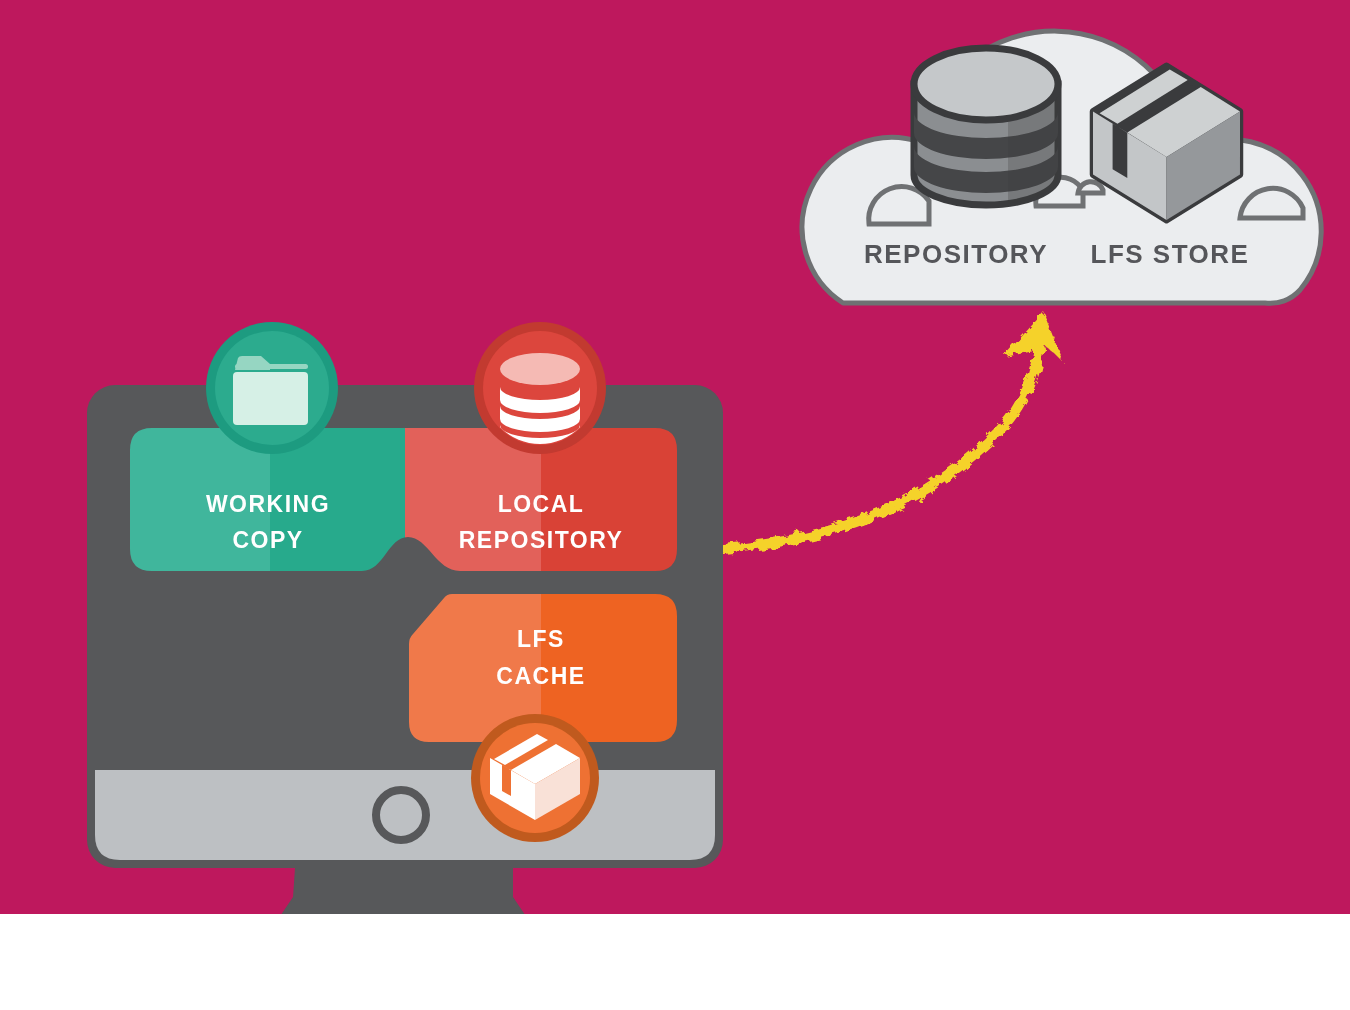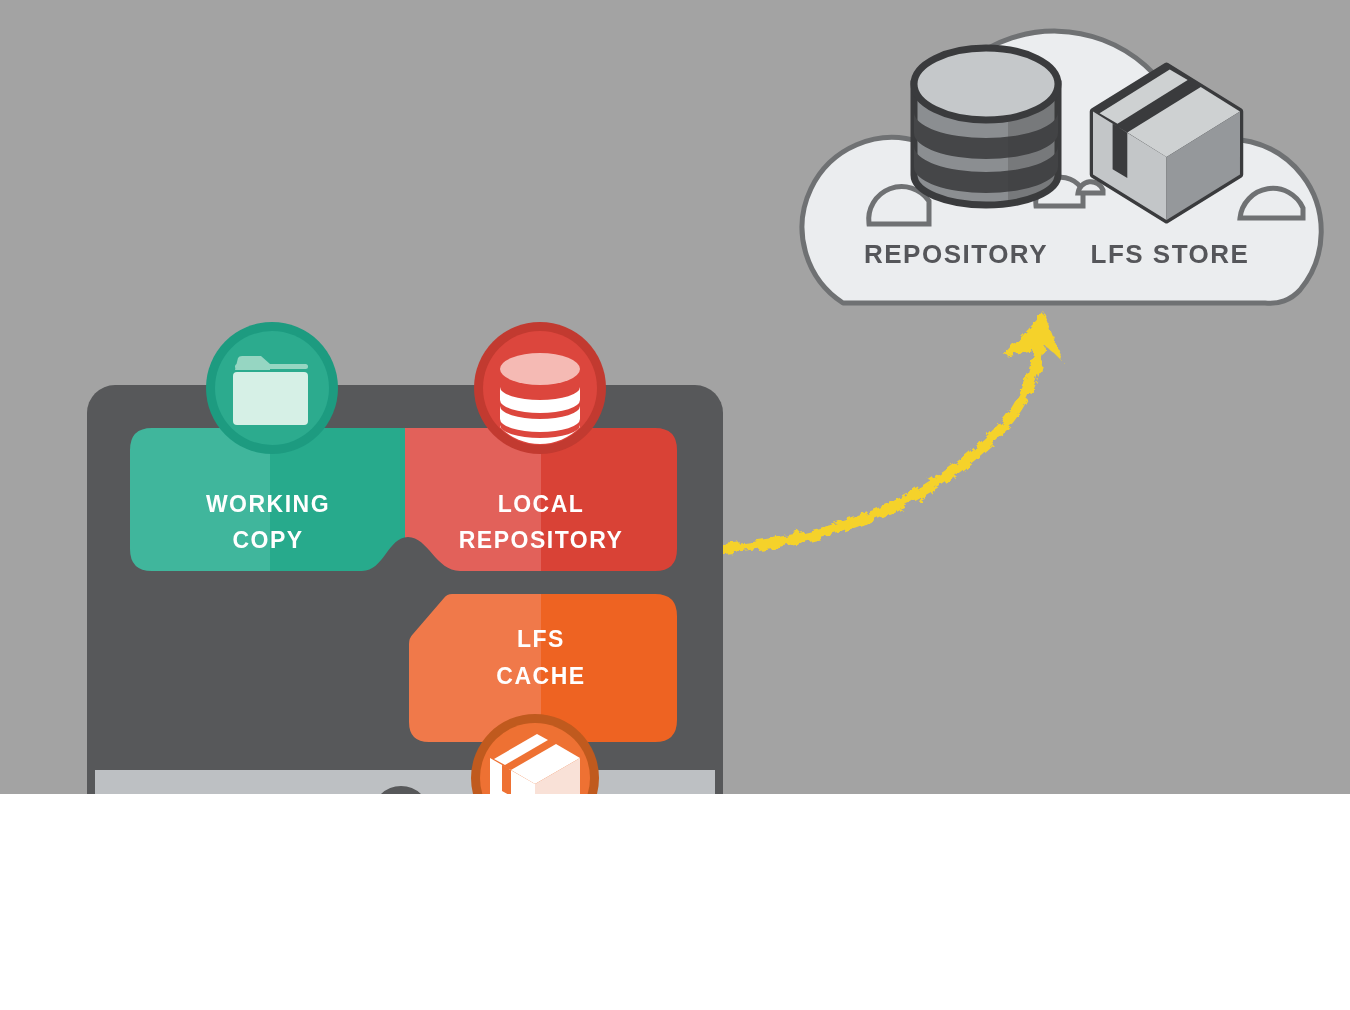--- a/index.html
+++ b/index.html
@@ -1,16 +1,16 @@
 <!DOCTYPE html>
 <html><head>
 <meta charset="utf-8">
 <style>
   html,body{margin:0;padding:0;background:#ffffff;}
-  .stage{width:1350px;height:794px;position:relative;background:#a3a3a3;overflow:hidden;
+  .stage{width:1350px;height:914px;position:relative;background:#be185d;overflow:hidden;
          font-family:"Liberation Sans", sans-serif;}
   svg{display:block;}
   text{font-family:"Liberation Sans", sans-serif;font-weight:bold;}
   .block-label{fill:#ffffff;font-size:23px;letter-spacing:1.5px;text-anchor:middle;}
   .cloud-label{fill:#55565a;font-size:26px;letter-spacing:1.5px;text-anchor:middle;}
 </style>
 </head>
 <body>
 
 <div class="stage">

